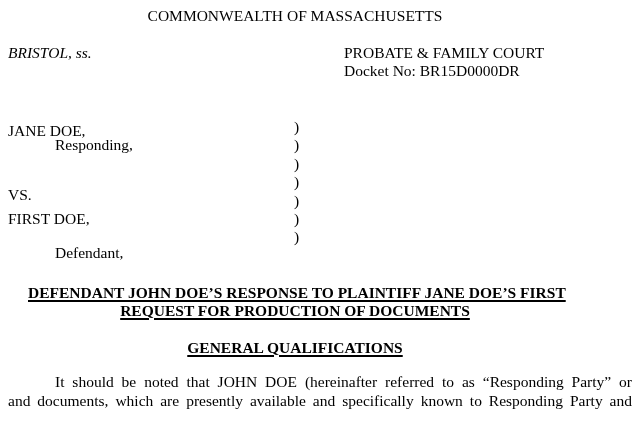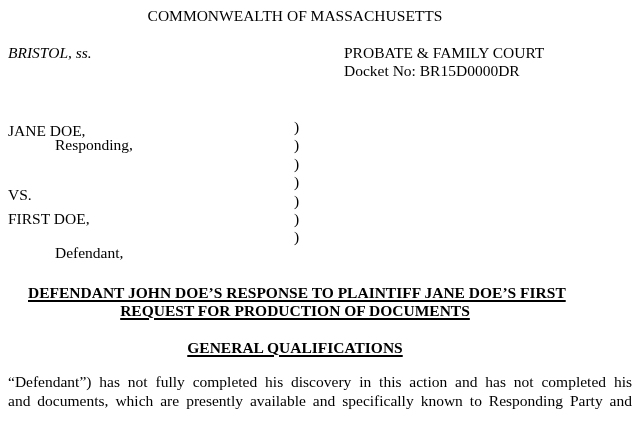--- a/index.html
+++ b/index.html
@@ -46,17 +46,17 @@
     <div class="abs paren" style="top:210px;">)</div>
     <div class="abs paren" style="top:228px;">)</div>
   </div>
 
   <div class="abs center bold-u" style="top:284px;text-align:center;">DEFENDANT JOHN DOE’S RESPONSE TO PLAINTIFF JANE DOE’S FIRST</div>
   <div class="abs center bold-u" style="top:302px;">REQUEST FOR PRODUCTION OF DOCUMENTS</div>
 
   <div class="abs center bold-u" style="top:339px;">GENERAL QUALIFICATIONS</div>
 
   <div class="para">
-    <span class="line">“Defendant”) has not fully completed his discovery in this action and has not completed his</span>
+    <span class="line indent">It should be noted that JOHN DOE (hereinafter referred to as “Responding Party” or</span>
     <span class="line">and documents, which are presently available and specifically known to Responding Party and</span>
   </div>
 
 </div>
 
 </body></html>

